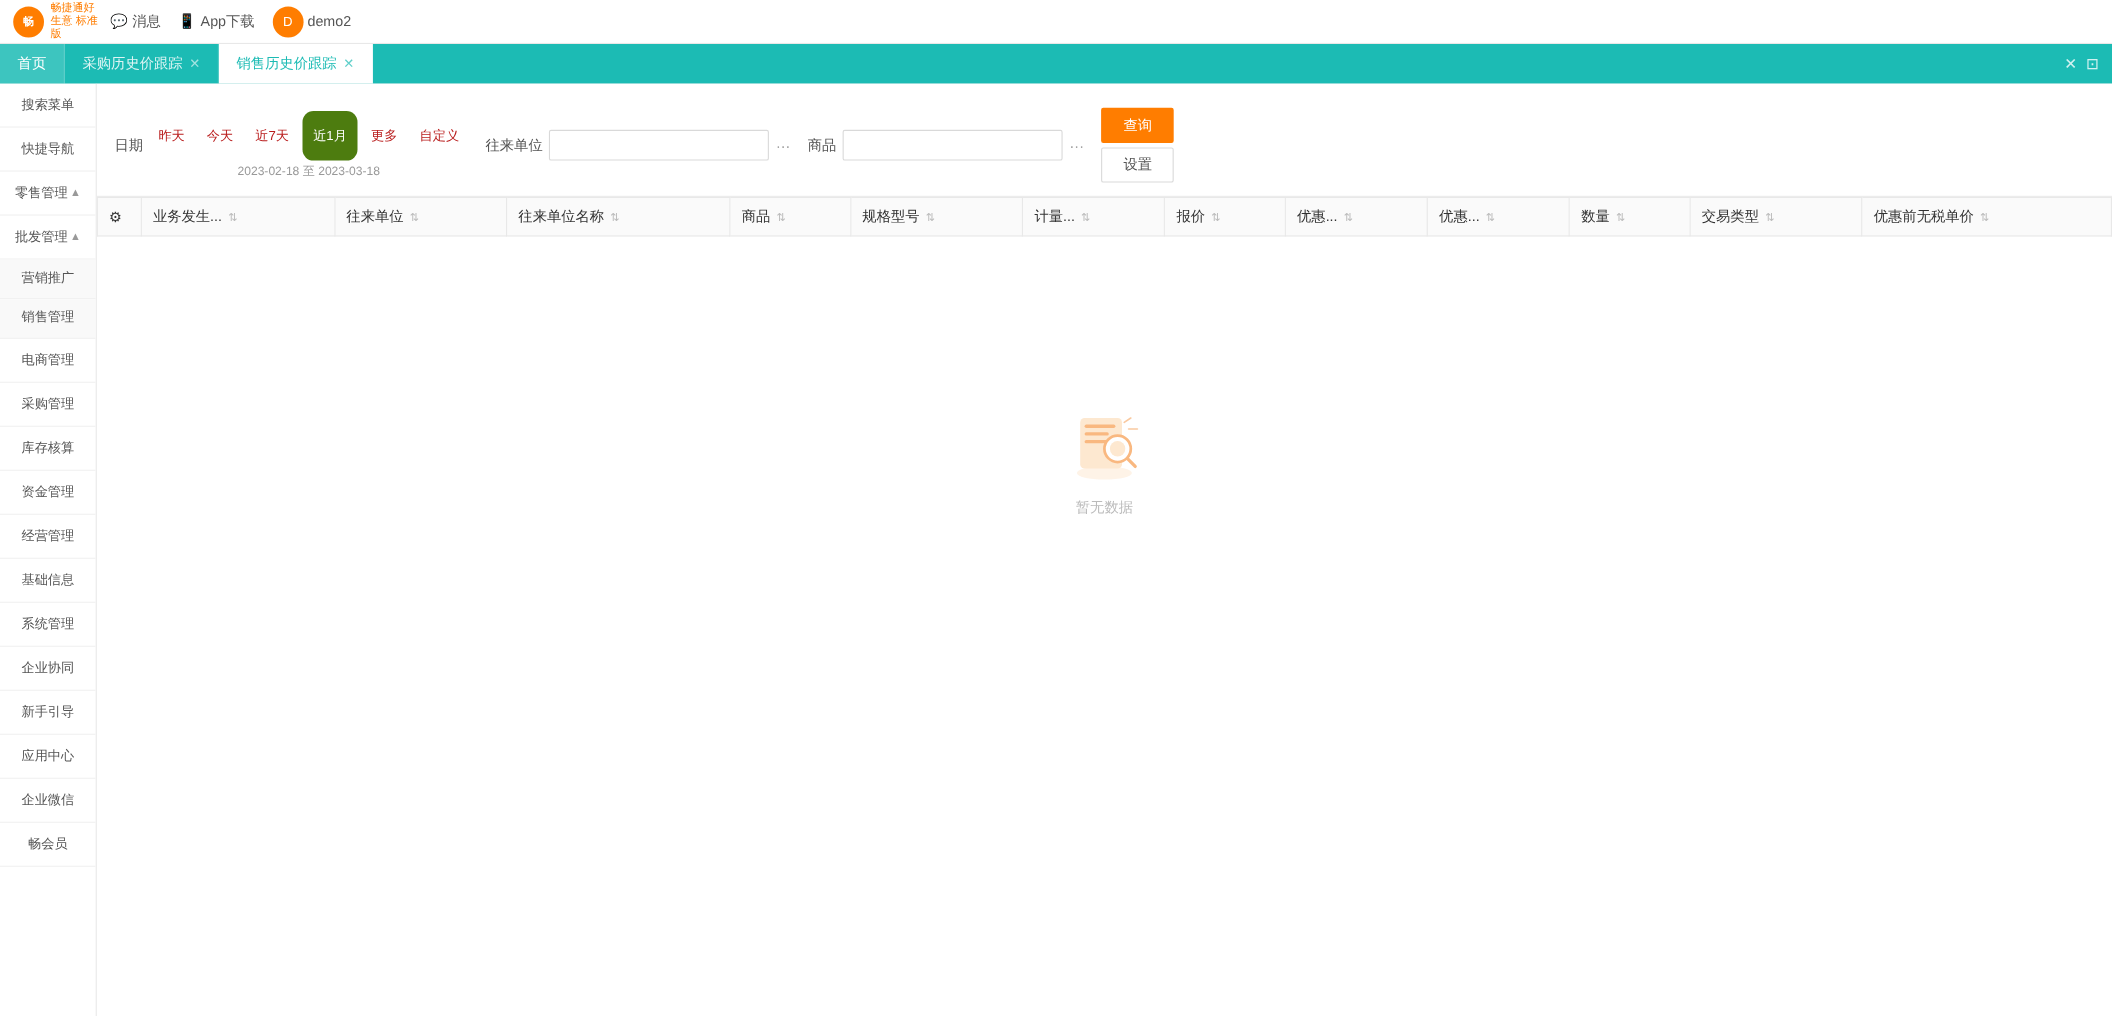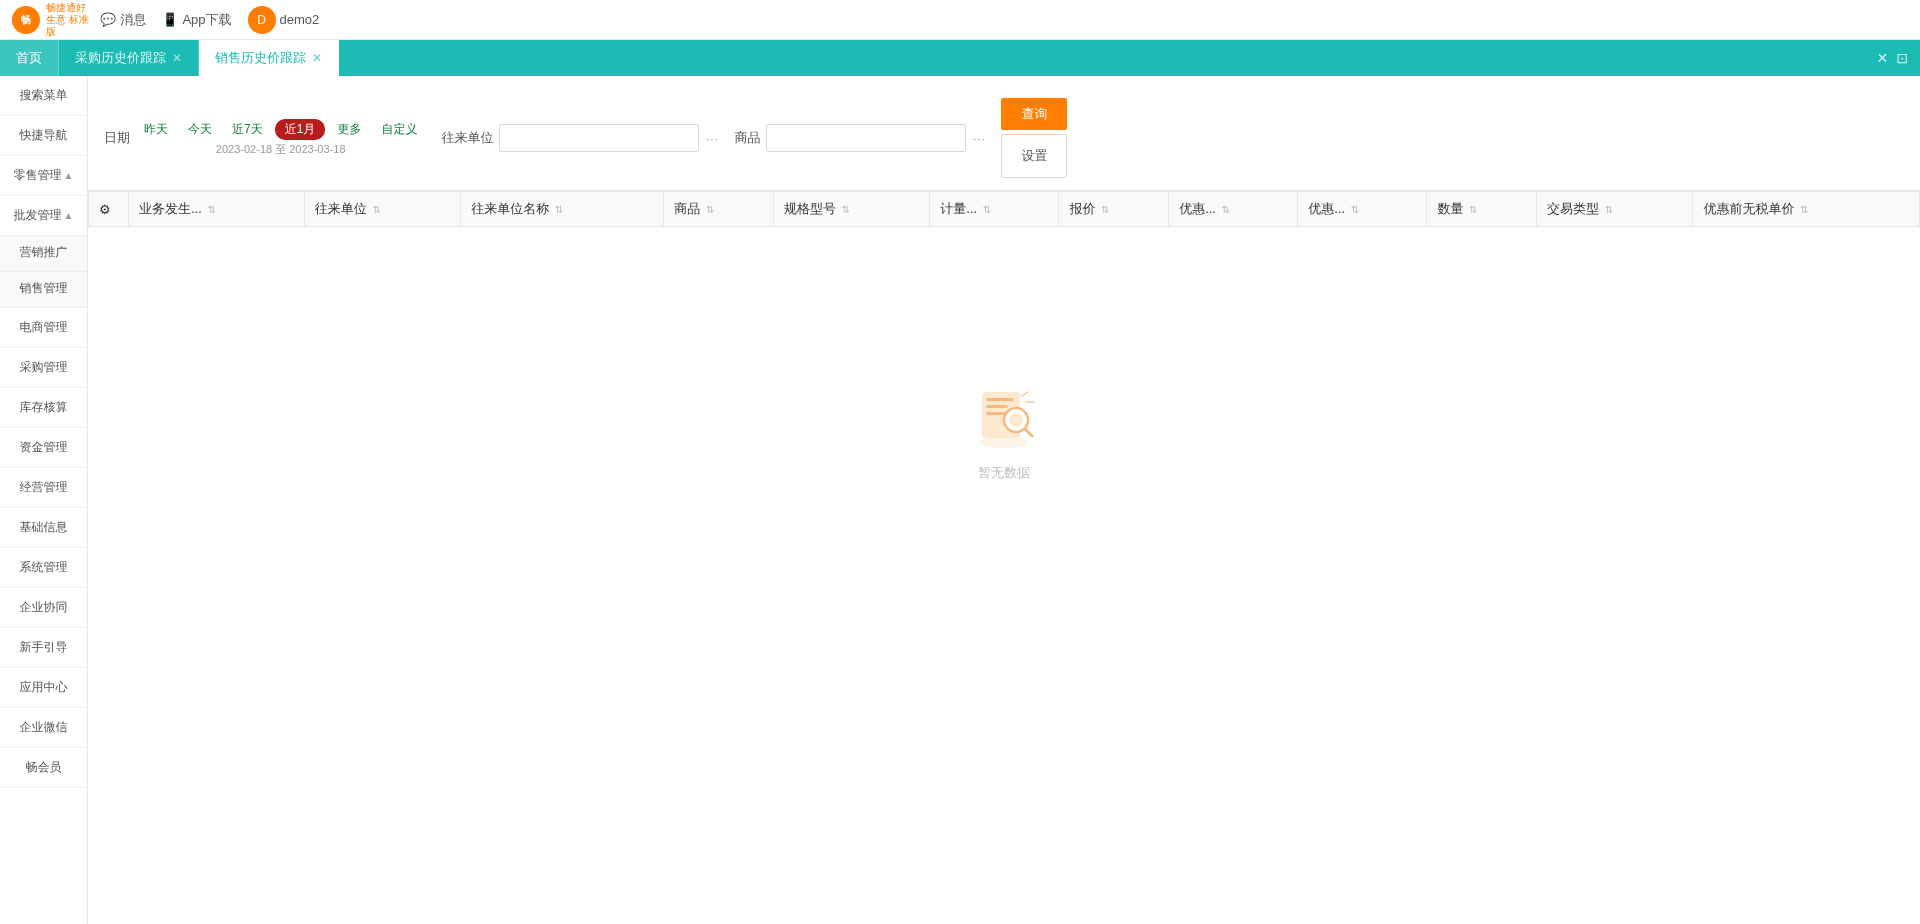--- a/index.html
+++ b/index.html
@@ -261,30 +261,30 @@
     }
     .date-btns {
       display: flex;
       align-items: center;
       gap: 4px;
     }
     .date-btn {
       padding: 2px 8px;
       font-size: 12px;
       cursor: pointer;
-      color: #15803d;
+      color: #b91c1c;
       border-radius: 2px;
       border: none;
       background: transparent;
     }
     .date-btn.active {
-      background: #b91c1c;
+      background: #4d7c0f;
       color: #fff;
       border-radius: 10px;
-      padding: 2px 10px;
+      padding: 14px 10px;
     }
     .date-range-text {
       font-size: 11px;
       color: #999;
       margin-top: 2px;
       text-align: right;
     }
     .filter-input-group {
       display: flex;
       align-items: center;
@@ -310,21 +310,21 @@
       padding: 0 20px;
       background: #ff7d00;
       color: #fff;
       border: none;
       border-radius: 2px;
       cursor: pointer;
       font-size: 13px;
       font-weight: 500;
     }
     .settings-btn {
-      height: 44px;
+      height: 32px;
       padding: 0 16px;
       background: #fff;
       color: #555;
       border: 1px solid #d9d9d9;
       border-radius: 2px;
       cursor: pointer;
       font-size: 13px;
     }
     .btn-group-vertical {
       display: flex;

